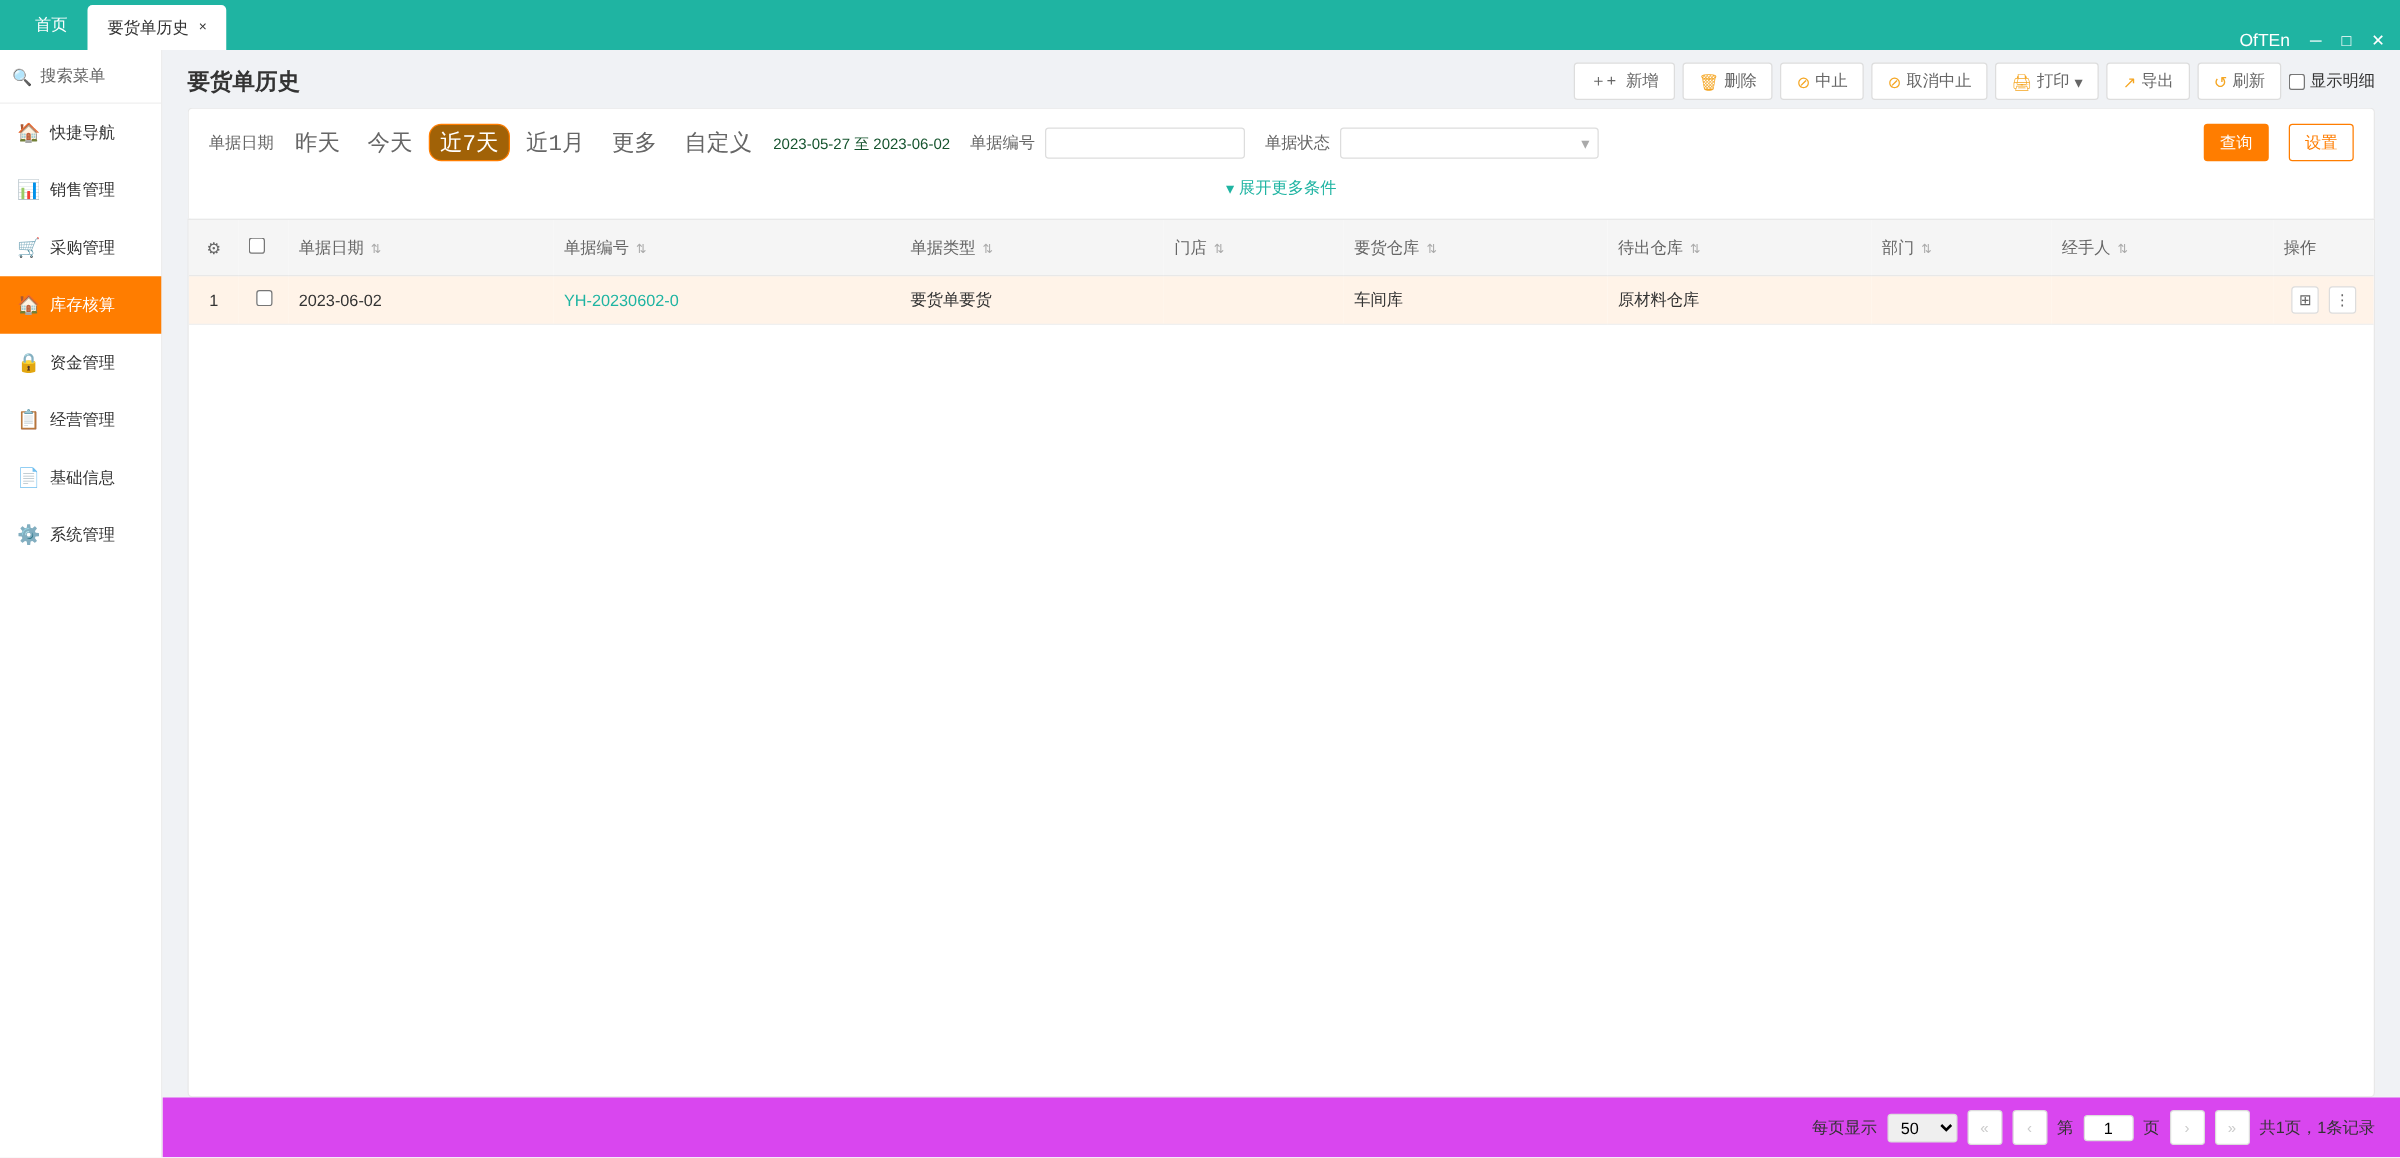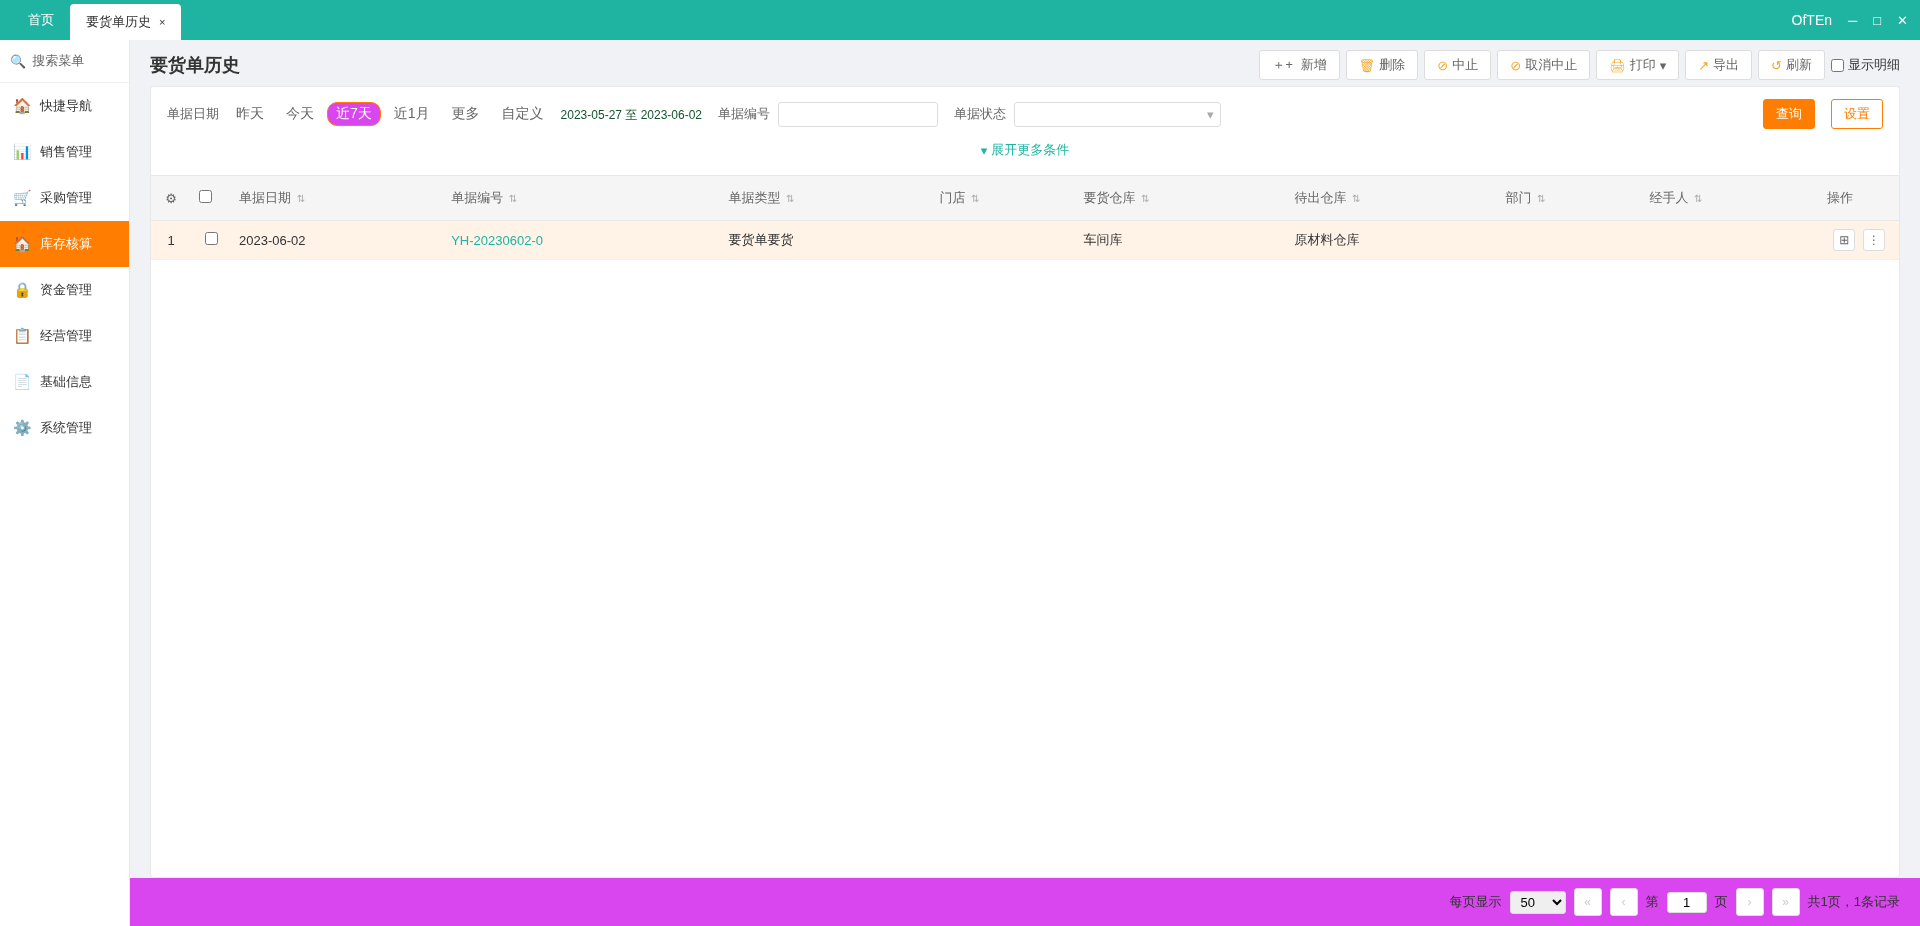--- a/index.html
+++ b/index.html
@@ -2,21 +2,21 @@
 <html><head>
   <meta charset="utf-8">
   <style>
     * { box-sizing: border-box; margin: 0; padding: 0; }
     body { font-family: "Microsoft YaHei", "PingFang SC", sans-serif; font-size: 13px; background: #f0f2f5; overflow: hidden; }
 
     
     .app-container { display: flex; flex-direction: column; height: 926px; width: 1920px; }
 
     
-    .top-bar { height: 40px; background: #1fb4a2; display: flex; align-items: center; padding: 0 12px; flex-shrink: 0; }
+    .top-bar { height: 40px; background: #1fb4a2; display: flex; align-items: flex-end; padding: 0 12px; flex-shrink: 0; }
     .top-bar-tabs { display: flex; align-items: stretch; height: 100%; }
     .top-bar-tab { display: flex; align-items: center; padding: 0 16px; color: #fff; font-size: 13px; cursor: pointer; height: 100%; }
     .top-bar-tab.active { background: #fff; color: #333; border-radius: 4px 4px 0 0; margin-top: 4px; height: calc(100% - 4px); }
     .top-bar-tab .tab-close { margin-left: 8px; font-size: 11px; cursor: pointer; }
     .top-bar-spacer { flex: 1; }
     .top-bar-actions { display: flex; align-items: center; gap: 16px; color: #fff; font-size: 13px; }
     .top-bar-action { cursor: pointer; display: flex; align-items: center; gap: 3px; }
 
     
     .main-layout { display: flex; flex: 1; overflow: hidden; }
@@ -34,22 +34,22 @@
     .toolbar-spacer { flex: 1; }
     .btn { display: inline-flex; align-items: center; gap: 4px; padding: 5px 12px; border-radius: 3px; font-size: 13px; cursor: pointer; border: 1px solid #ddd; background: #fff; color: #333; }
     .btn-primary { background: #ff7d00; color: #fff; border-color: #ff7d00; }
     .btn-default { background: #fff; color: #666; border-color: #ddd; }
 
     
     .filter-area { background: #fff; margin: 0 20px; border-radius: 4px 4px 0 0; padding: 12px 16px; border: 1px solid #e8e8e8; border-bottom: none; }
     .filter-row { display: flex; align-items: center; gap: 16px; flex-wrap: wrap; }
     .filter-label { color: #666; font-size: 13px; white-space: nowrap; }
     .filter-date-btns { display: flex; align-items: center; gap: 4px; }
-    .date-btn { padding: 2px 8px; border-radius: 3px; font-size: 14px; cursor: pointer; border: 1px solid transparent; color: #666; }
-    .date-btn.active { background: #d946ef; color: #fff; border-color: #ff7d00; border-radius: 10px; }
+    .date-btn { padding: 2px 8px; border-radius: 3px; font-size: 18px; cursor: pointer; border: 1px solid transparent; color: #666; font-family: Liberation Mono, monospace; }
+    .date-btn.active { background: #a16207; color: #fff; border-color: #ff7d00; border-radius: 10px; }
     .date-range { font-size: 12px; color: #14532d; margin-top: 2px; }
     .filter-input { border: 1px solid #ddd; border-radius: 3px; padding: 4px 8px; font-size: 13px; width: 160px; outline: none; }
     .filter-select-wrap { display: flex; align-items: center; border: 1px solid #ddd; border-radius: 3px; background: #fff; }
     .filter-select { border: none; outline: none; font-size: 13px; padding: 4px 8px; background: transparent; min-width: 120px; }
     .filter-section { display: flex; align-items: center; gap: 8px; }
     .expand-more { display: flex; align-items: center; gap: 4px; color: #1fb4a2; font-size: 13px; cursor: pointer; padding: 4px 8px; }
 
     
     .table-wrap { background: #fff; margin: 0 20px; border: 1px solid #e8e8e8; border-radius: 0 0 4px 4px; flex: 1; overflow: auto; }
     .data-table { width: 100%; border-collapse: collapse; }

